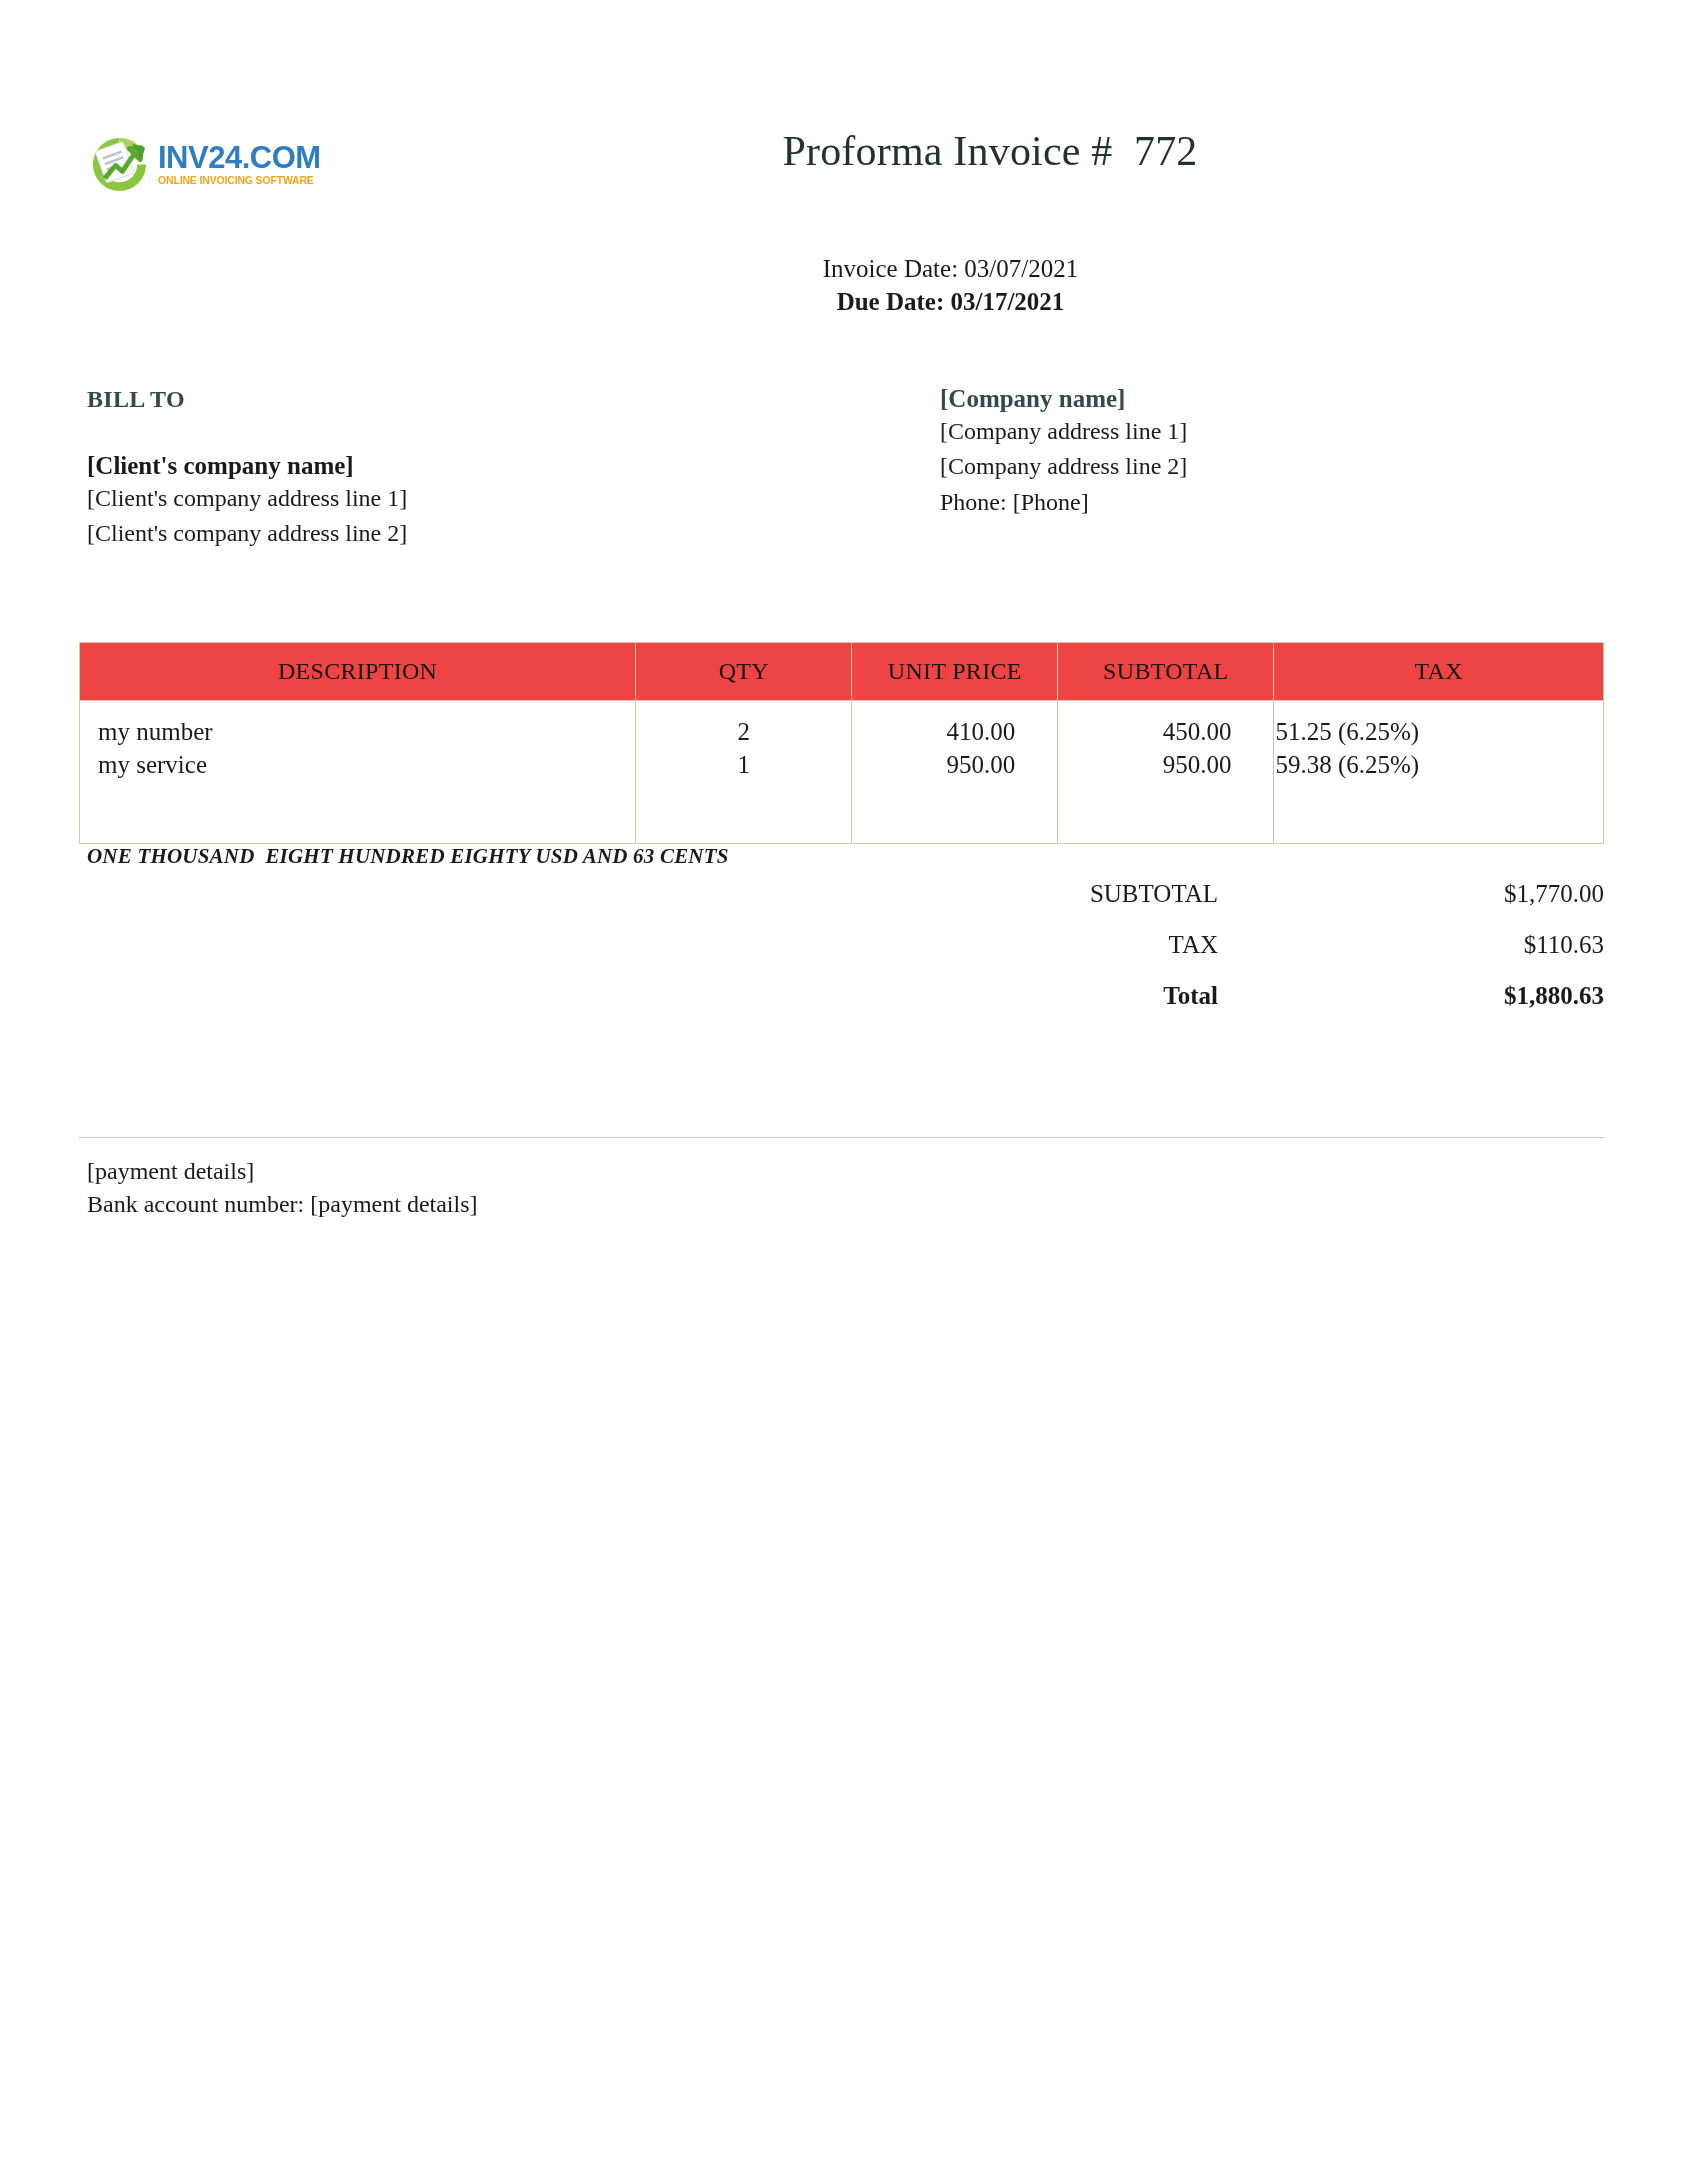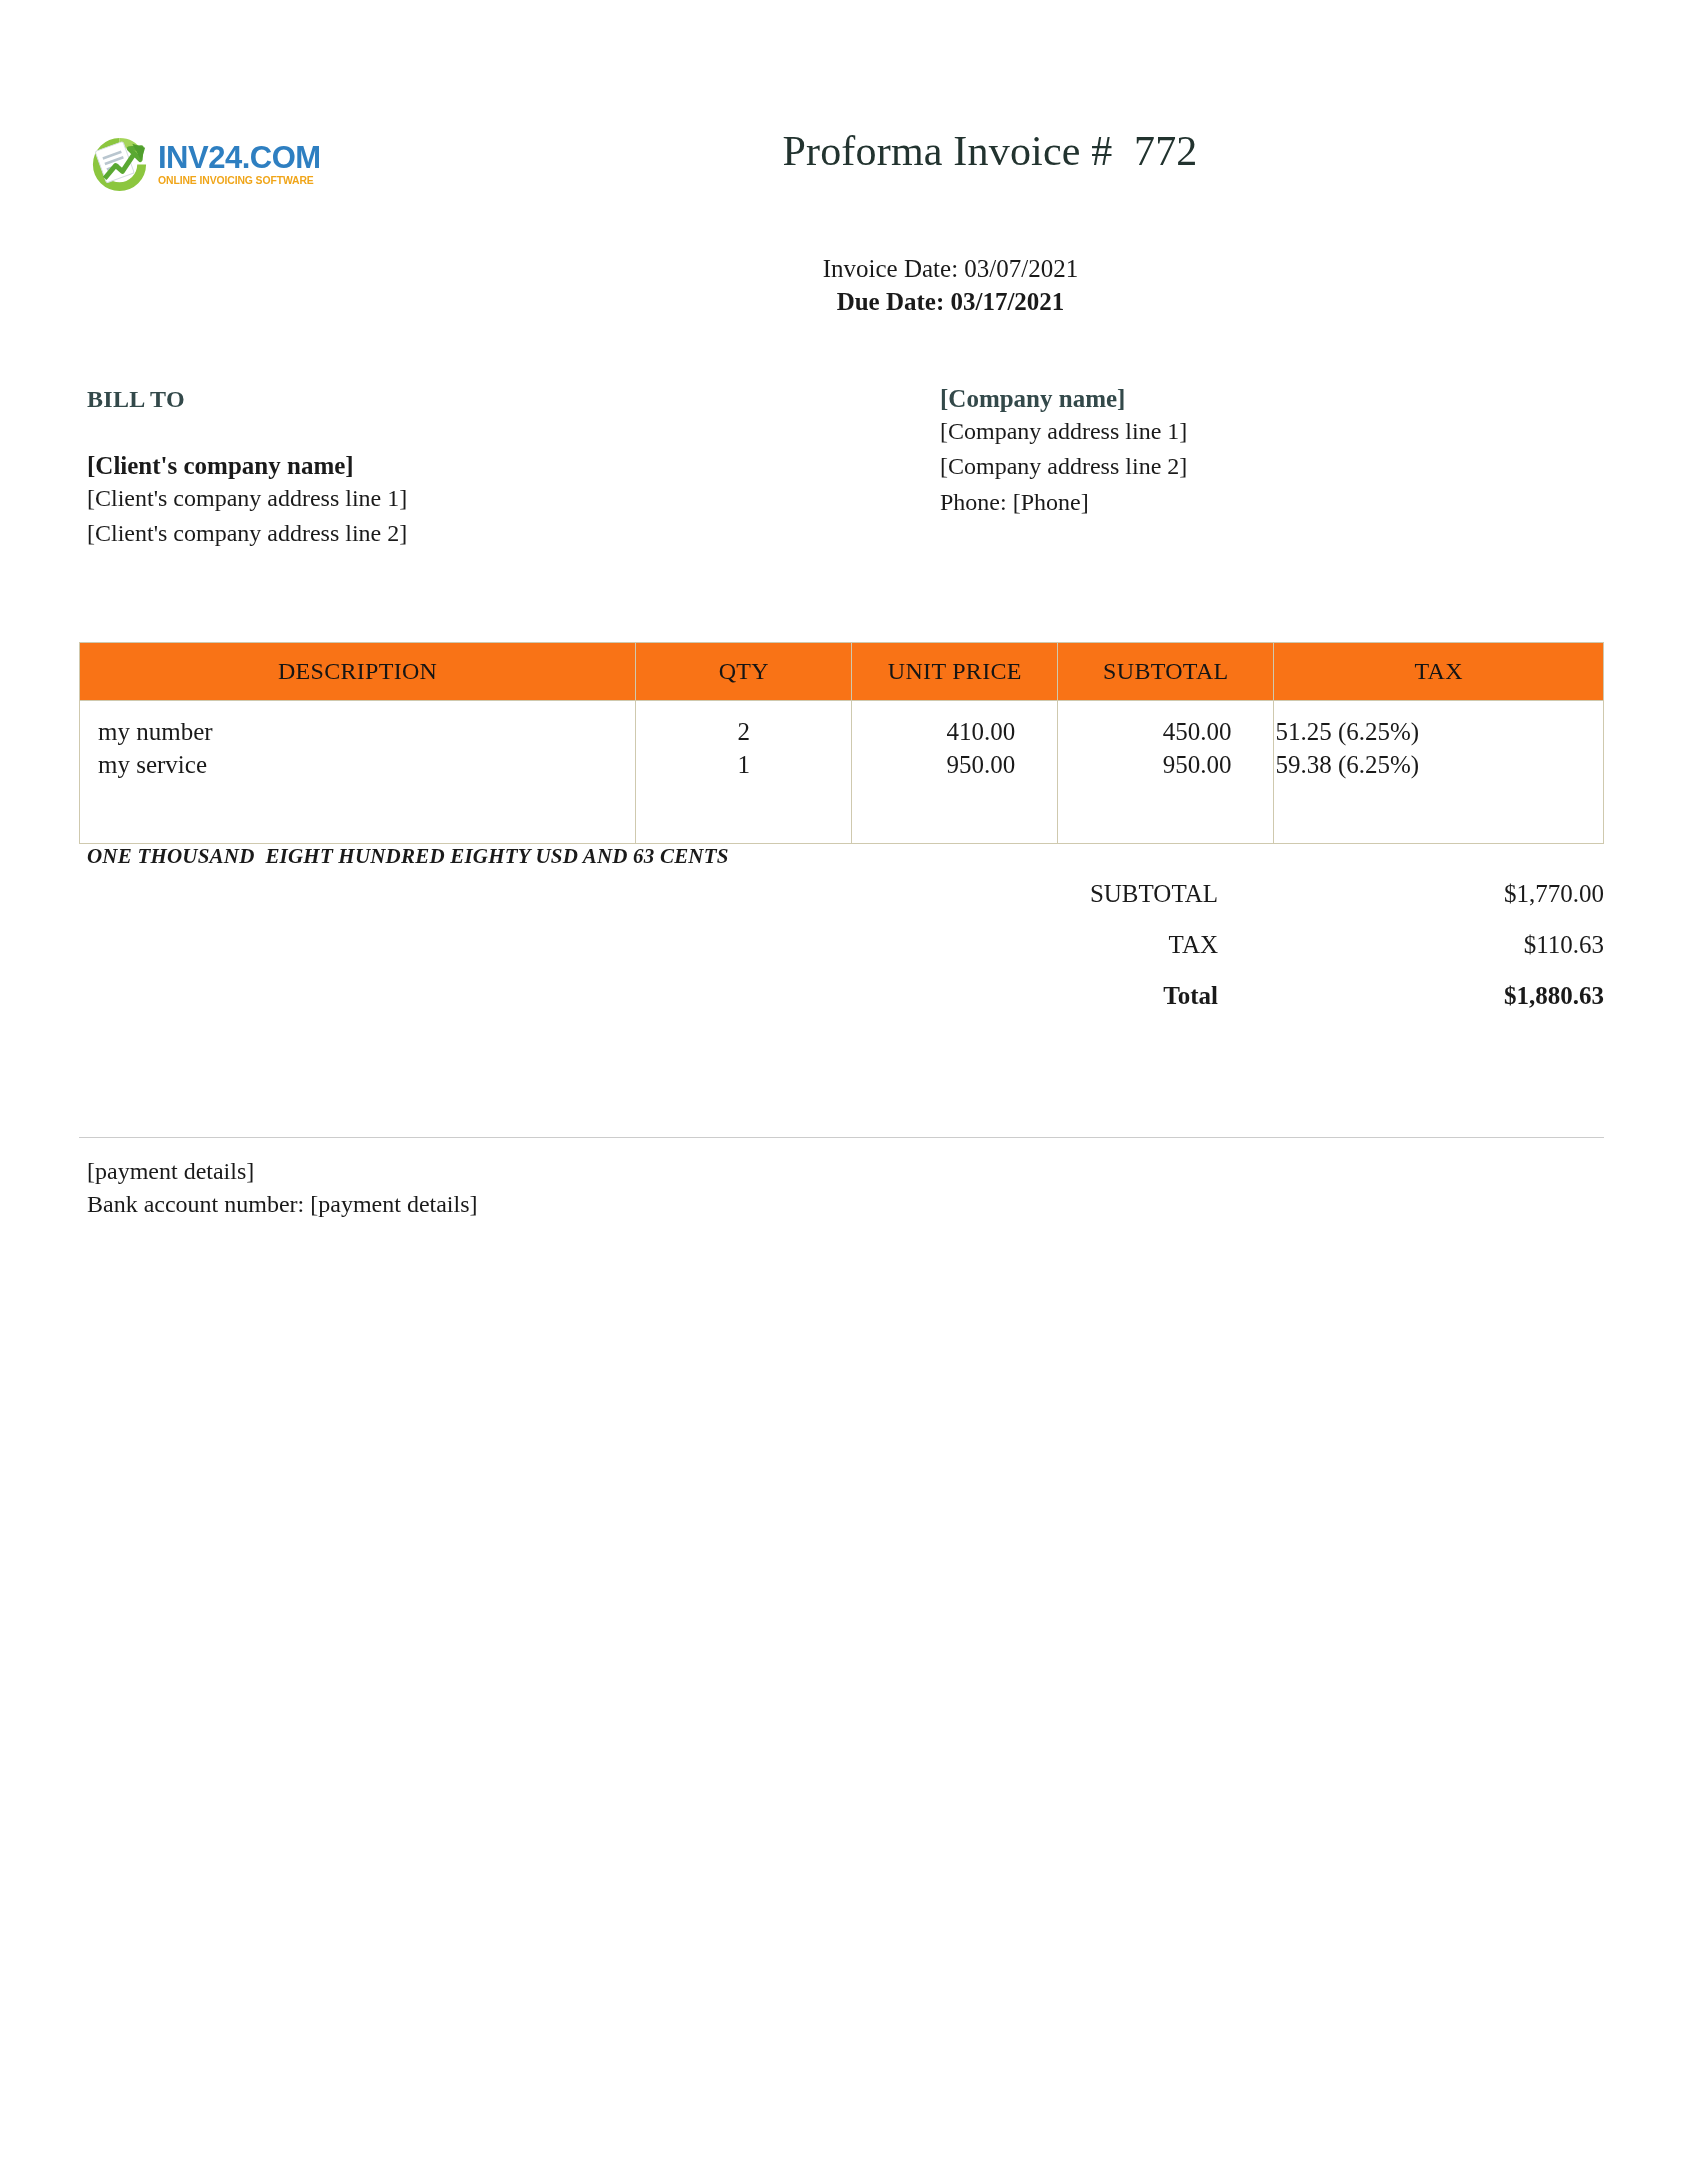--- a/index.html
+++ b/index.html
@@ -152,21 +152,21 @@
     border-collapse: collapse;
     table-layout: fixed;
   }
   .items-table th,
   .items-table td {
     border: 1px solid #cfc9ae;
     font-weight: normal;
     vertical-align: top;
   }
   .items-table thead th {
-    background: #f97316;
+    background: #ef4444;
     height: 55px;
     font-size: 24px;
     text-align: center;
     vertical-align: middle;
     color: #151515;
     letter-spacing: 0.3px;
   }
   .items-table tbody td {
     height: 127px;
     font-size: 25px;

